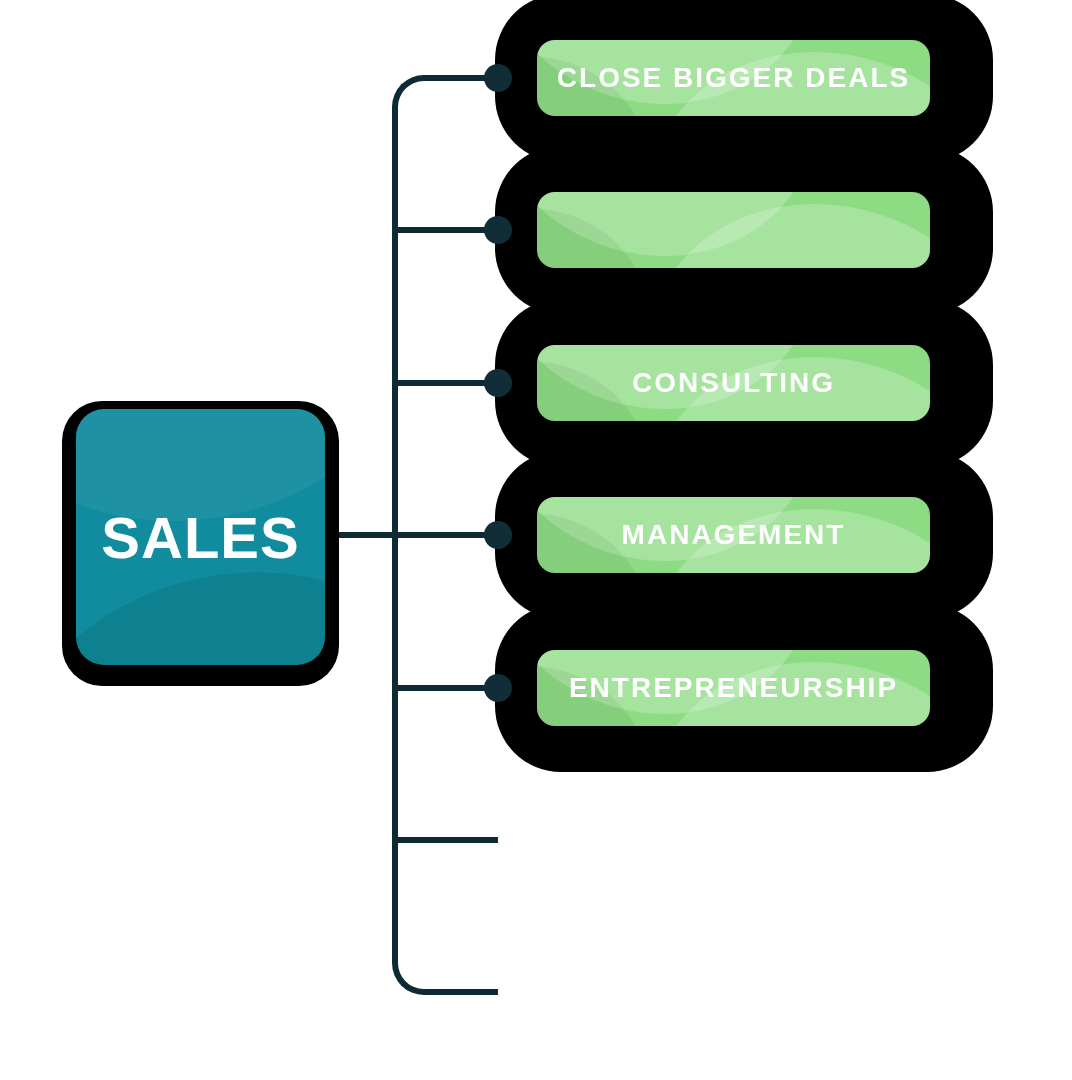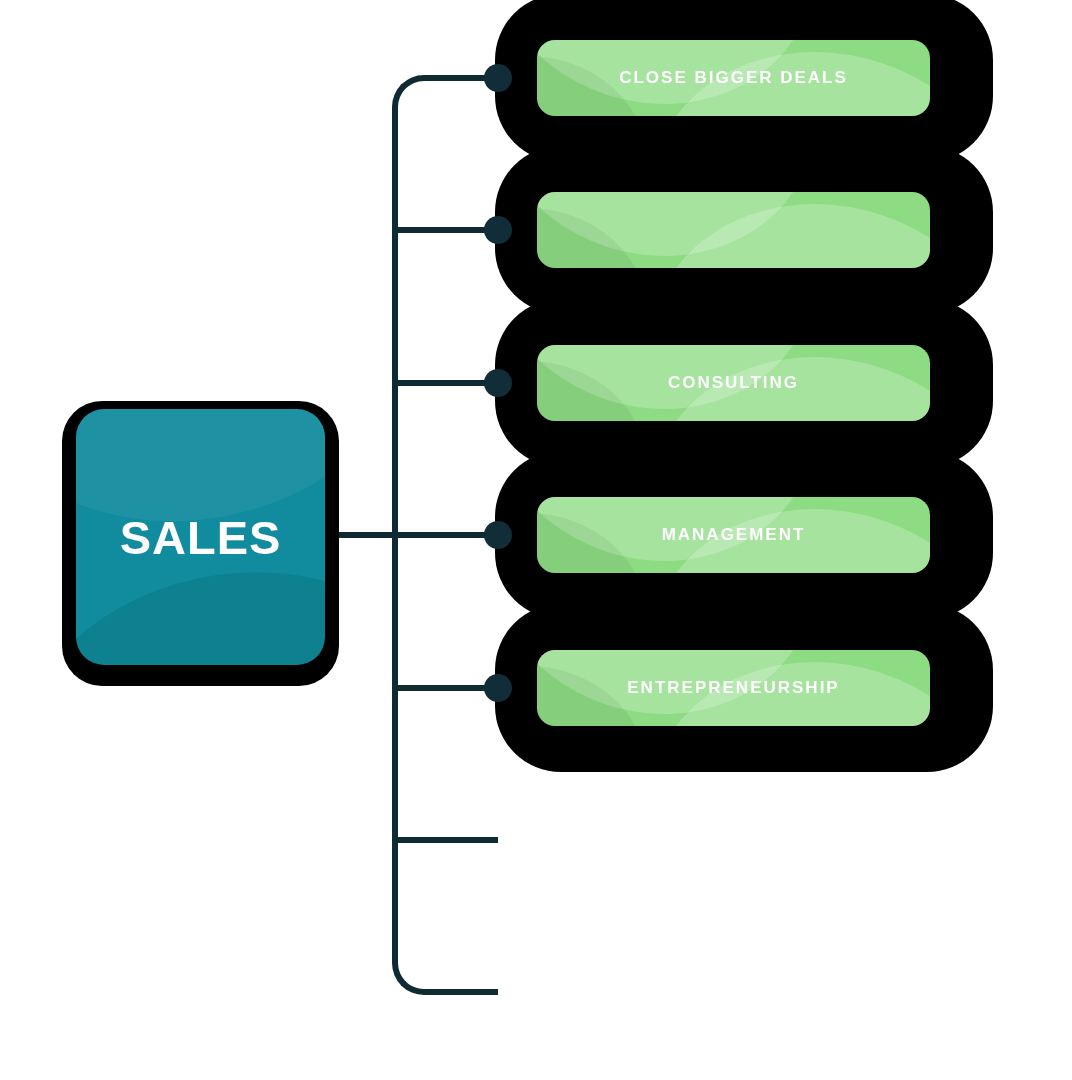--- a/index.html
+++ b/index.html
@@ -95,21 +95,21 @@
     left: -60px;
     bottom: -230px;
     background: rgba(0,0,0,0.08);
     border-radius: 50%;
     transform: rotate(-12deg);
   }
   .root-label {
     position: relative;
     z-index: 2;
     color: #ffffff;
-    font-size: 47px;
+    font-size: 58px;
     font-weight: 700;
     letter-spacing: 1px;
   }
 
   
   .items { position: absolute; inset: 0; z-index: 2; }
   .item {
     position: absolute;
     left: 495px;
     width: 498px;
@@ -176,21 +176,21 @@
     height: 210px;
     left: -130px;
     bottom: -150px;
     background: rgba(0,0,0,0.05);
     border-radius: 50%;
   }
   .pill-label {
     position: relative;
     z-index: 2;
     color: #ffffff;
-    font-size: 17px;
+    font-size: 28px;
     font-weight: 700;
     letter-spacing: 2px;
     white-space: nowrap;
   }
 </style>
 </head>
 <body>
 
 <div class="canvas">
 

